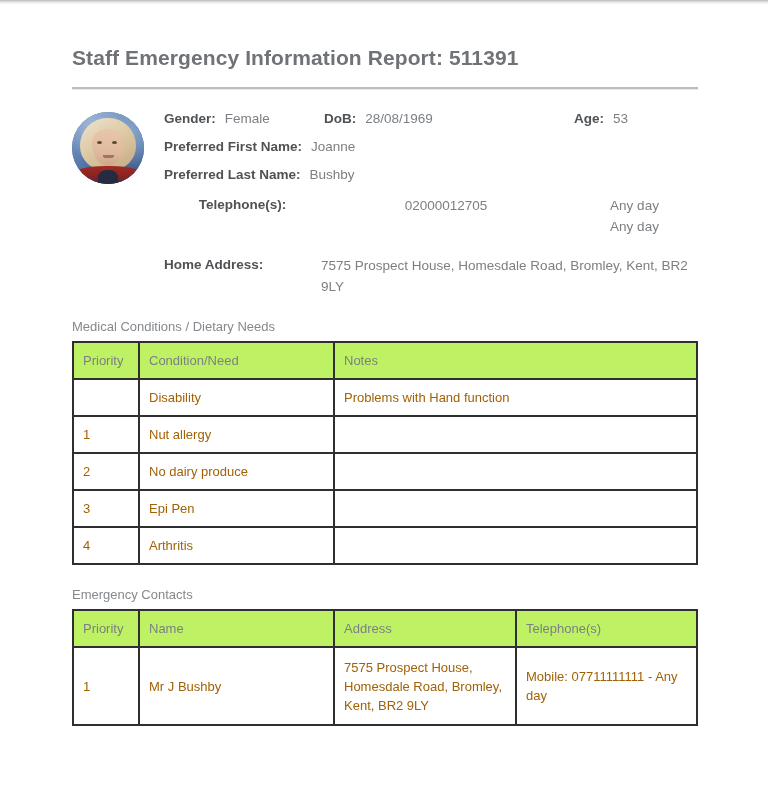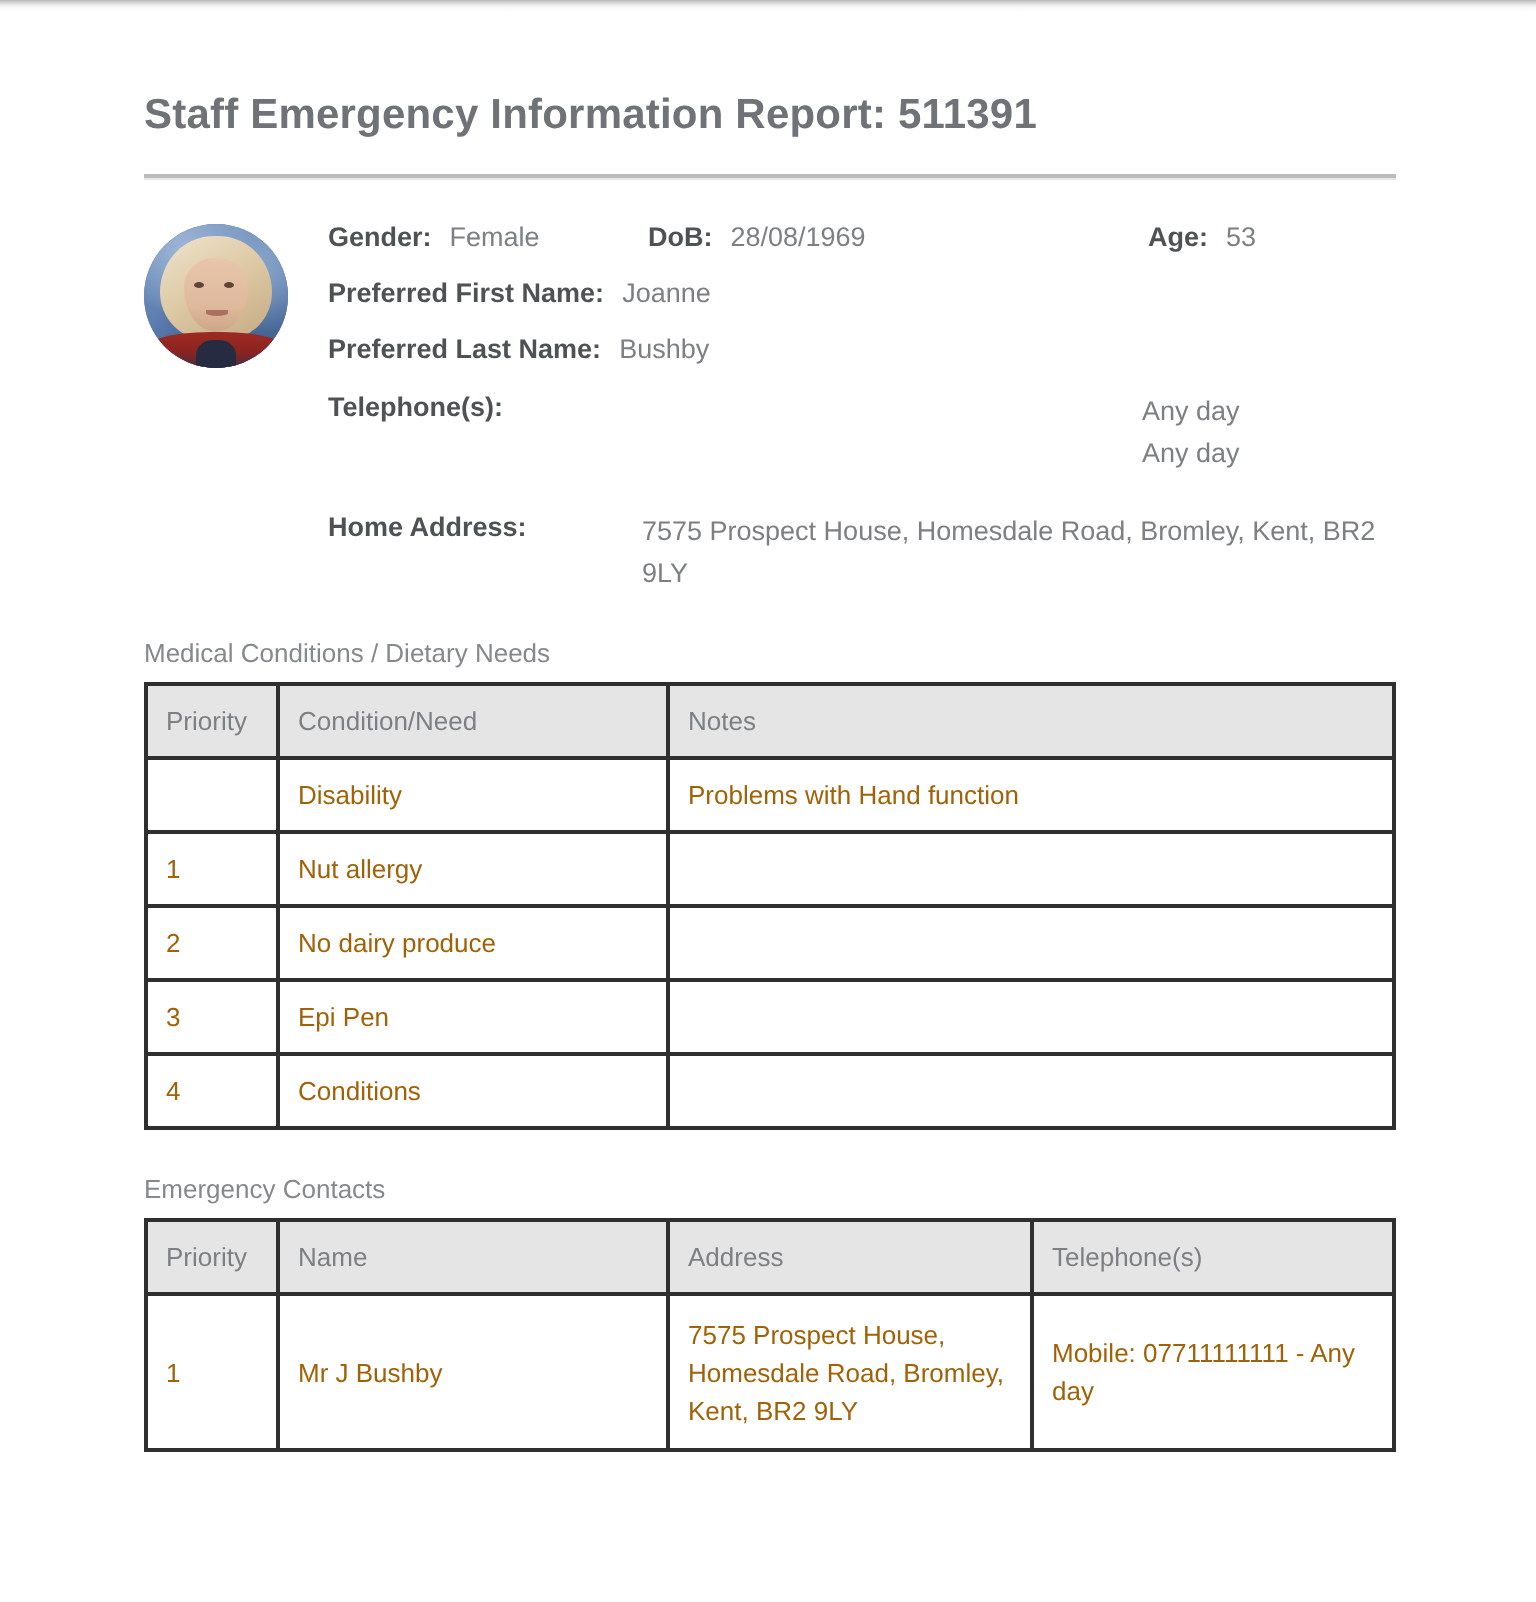--- a/index.html
+++ b/index.html
@@ -109,21 +109,21 @@
   }
   .val {
     font-size: 13.5px; color: #7c8084;
     white-space: nowrap;
   }
   .gap-sm { width: 9px; flex: 0 0 9px; }
   .col-gender { width: 160px; flex: 0 0 160px; display: flex; align-items: flex-start; }
   .col-dob    { width: 250px; flex: 0 0 250px; display: flex; align-items: baseline; }
   .col-age    { display: flex; align-items: baseline; }
 
-  .tel-block { display: flex; }
+  .tel-block { display: flex; text-align: center; }
   .tel-label { width: 157px; flex: 0 0 157px; }
   .tel-nums { width: 250px; flex: 0 0 250px; }
   .tel-when { flex: 1 1 auto; }
   .tel-line { font-size: 13.5px; color: #7c8084; line-height: 21px; }
 
   .addr-block { display: flex; margin-top: 18px; }
   .addr-label { width: 157px; flex: 0 0 157px; }
   .addr-val {
     flex: 1 1 auto; max-width: 372px;
     font-size: 13.5px; color: #7c8084; line-height: 21px;
@@ -144,21 +144,21 @@
     padding: 8px 9px;
     font-size: 13px;
     font-weight: normal;
     color: #a16207;
     text-align: left;
     vertical-align: middle;
     line-height: 19px;
     background: #ffffff;
   }
   table.grid thead th {
-    background: #e5e5e5;
+    background: #bef264;
     color: #7c8084;
   }
   td.ctr, th.ctr { text-align: center; }
   .t1 col.c1 { width: 66px; }
   .t1 col.c2 { width: 195px; }
   .t2 col.c1 { width: 66px; }
   .t2 col.c2 { width: 195px; }
   .t2 col.c3 { width: 182px; }
   .contacts-row td { height: 78px; vertical-align: middle; }
 </style>
@@ -219,20 +219,21 @@
           <span class="lbl">Preferred Last Name:</span>
           <span class="gap-sm"></span>
           <span class="val">Bushby</span>
         </div>
 
         <div class="tel-block">
           <div class="tel-label">
             <span class="lbl">Telephone(s):</span>
           </div>
           <div class="tel-nums">
+            <div class="tel-line">02000012705</div>
           </div>
           <div class="tel-when">
             <div class="tel-line">Any day</div>
             <div class="tel-line">Any day</div>
           </div>
         </div>
 
         <div class="addr-block">
           <div class="addr-label">
             <span class="lbl">Home Address:</span>
@@ -274,21 +275,21 @@
           <td>No dairy produce</td>
           <td></td>
         </tr>
         <tr>
           <td class="ctr">3</td>
           <td>Epi Pen</td>
           <td></td>
         </tr>
         <tr>
           <td class="ctr">4</td>
-          <td>Conditions</td>
+          <td>Arthritis</td>
           <td></td>
         </tr>
       </tbody>
     </table>
 
     <div class="section-label">Emergency Contacts</div>
 
     <table class="grid t2">
       <colgroup>
           <col class="c1">

